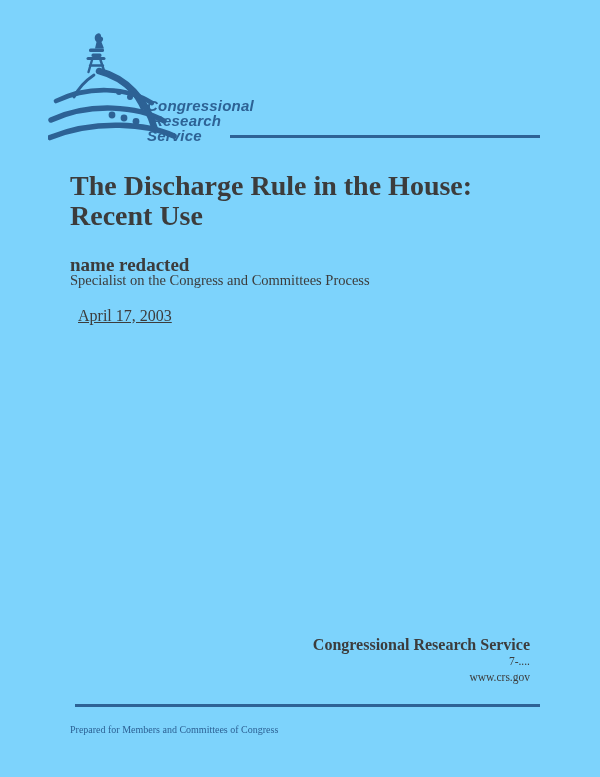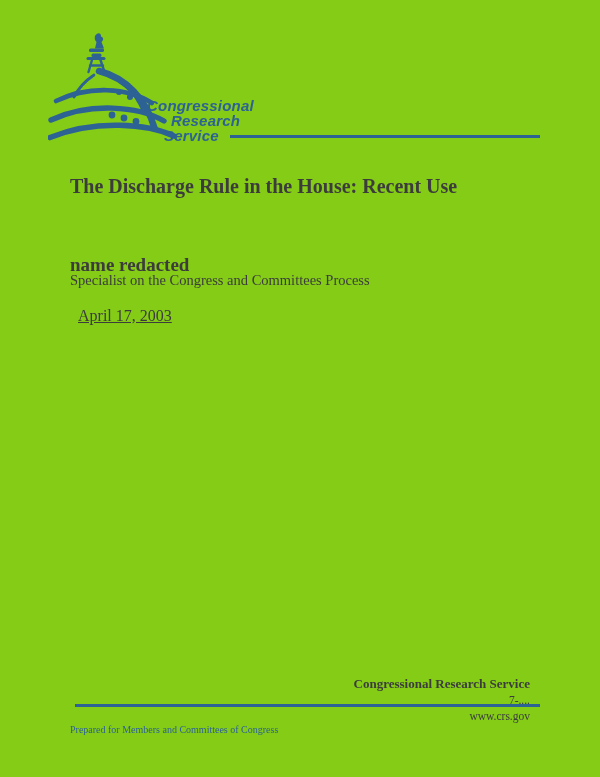--- a/index.html
+++ b/index.html
@@ -12,21 +12,21 @@
     width: 600px;
     height: 777px;
     position: relative;
     font-family: "Liberation Serif", serif;
     color: var(--text-dark);
     overflow: hidden;
   }
   .page {
     position: absolute;
     inset: 0;
-    background: #84cc16;
+    background: #7dd3fc;
   }
 
   
   .dome-svg {
     position: absolute;
     left: 48px;
     top: 30px;
     width: 135px;
     height: 115px;
     color: var(--brand-blue);
@@ -36,38 +36,38 @@
     left: 147px;
     top: 98px;
     font-family: "Liberation Sans", sans-serif;
     font-style: italic;
     font-weight: bold;
     font-size: 15px;
     line-height: 15px;
     letter-spacing: 0.2px;
     color: var(--brand-blue);
   }
-  .logo-line-2 { margin-left: 24px; }
-  .logo-line-3 { margin-left: 17px; }
+  .logo-line-2 { margin-left: 5px; }
+  .logo-line-3 { }
   .top-rule {
     position: absolute;
     left: 230px;
     top: 135px;
     width: 310px;
     height: 3px;
     background: var(--brand-blue);
   }
 
   
   .report-title {
     position: absolute;
     left: 70px;
     top: 171px;
     width: 480px;
-    font-size: 20px;
+    font-size: 28px;
     line-height: 30px;
     font-weight: bold;
     color: var(--text-dark);
   }
   .author-name {
     position: absolute;
     left: 70px;
     top: 254px;
     font-size: 19px;
     font-weight: bold;
@@ -90,22 +90,21 @@
   .pub-info {
     position: absolute;
     right: 70px;
     top: 637px;
     text-align: right;
     font-size: 11.5px;
     line-height: 16px;
   }
   .pub-info .pub-org {
     font-weight: bold;
-    font-size: 13px;
-    margin-top: 39px;
+    font-size: 16px;
   }
 
   
   .footer-banner {
     position: absolute;
     left: 70px;
     top: 702px;
     width: 470px;
     display: flex;
     align-items: center;

